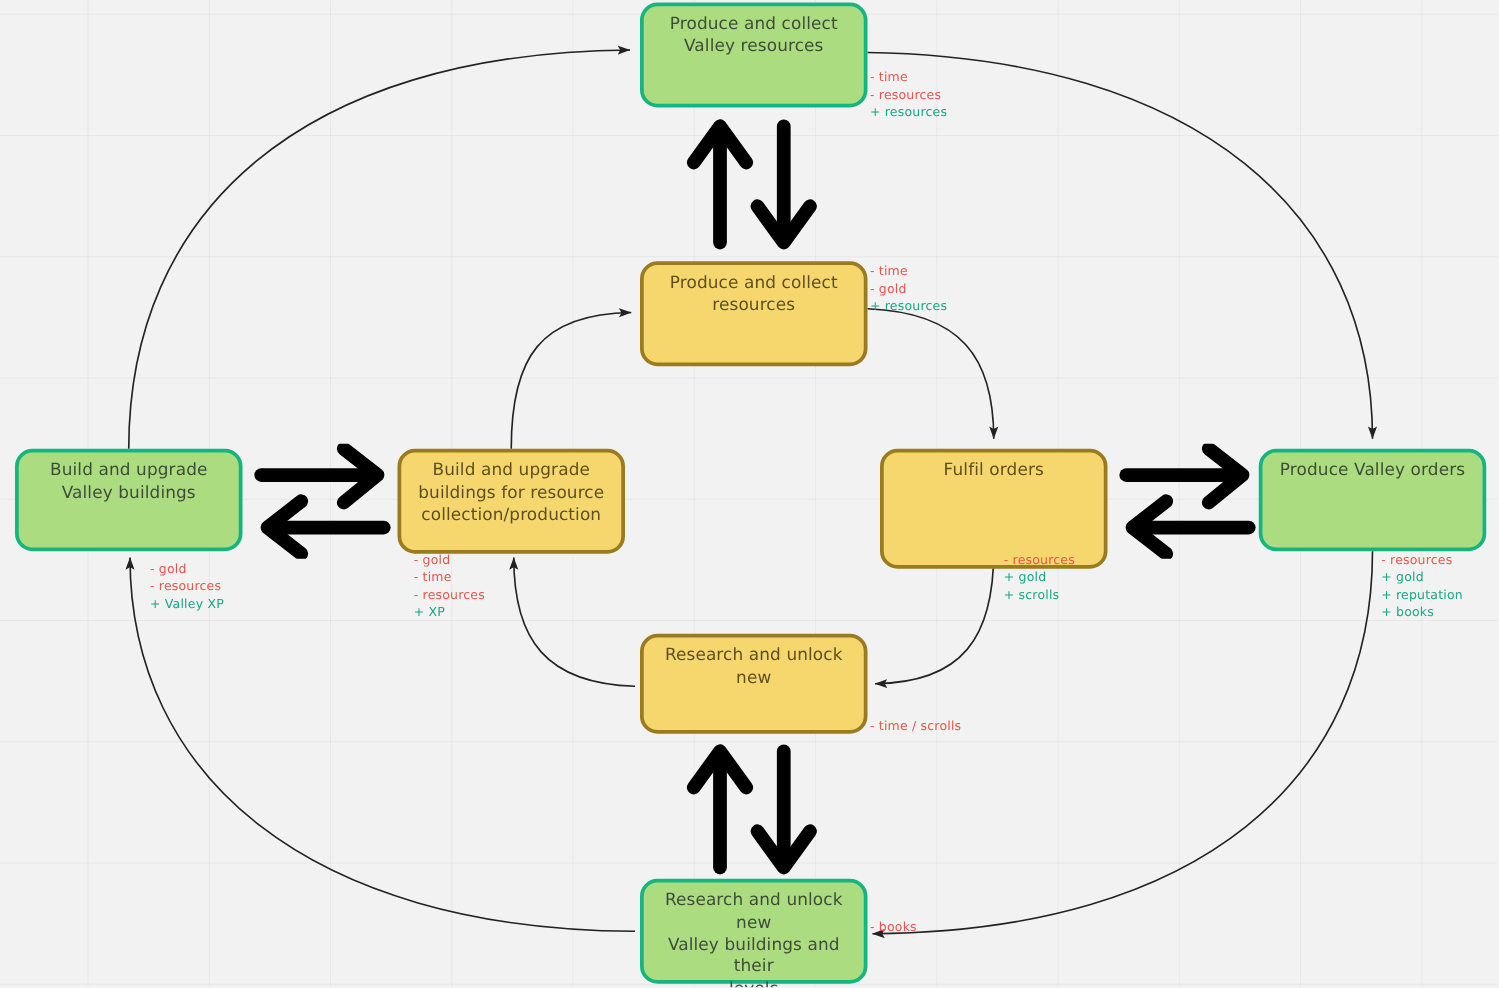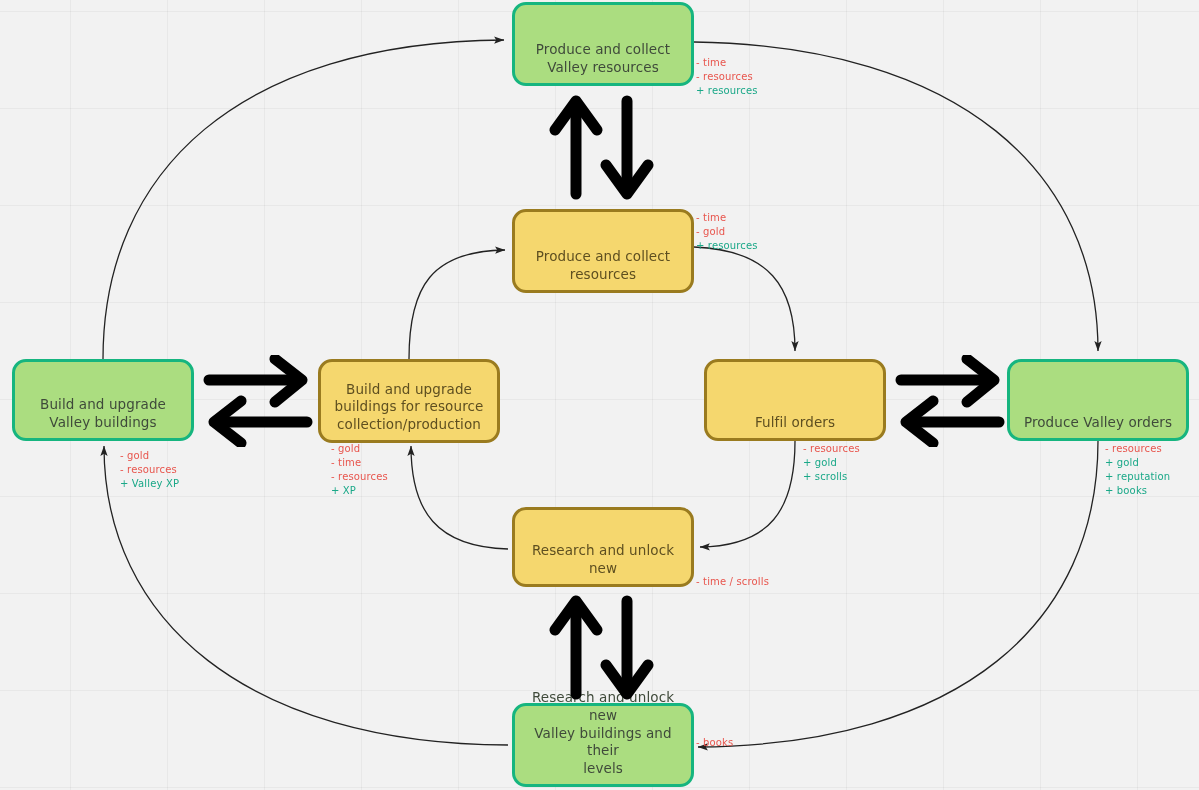--- a/index.html
+++ b/index.html
@@ -24,21 +24,21 @@
     position: absolute;
     left: 0; top: 0;
     width: 1199px;
     height: 790px;
     pointer-events: none;
   }
   .node {
     position: absolute;
     box-sizing: border-box;
     display: flex;
-    align-items: flex-end;
+    align-items: flex-start;
     justify-content: center;
     text-align: center;
     border-radius: 14px;
     padding: 6px 10px;
     line-height: 1.32;
     font-size: 13.5px;
     letter-spacing: 0.1px;
   }
   .node.green {
     background: #abdd80;
@@ -117,21 +117,21 @@
   </div>
 
   <div class="node yellow" style="left:318px; top:359px; width:182px; height:84px;">
     <div>
       <span>Build and upgrade</span>
       <span>buildings for resource</span>
       <span>collection/production</span>
     </div>
   </div>
 
-  <div class="node yellow" style="left:704px; top:359px; width:182px; height:82px;">
+  <div class="node yellow" style="left:704px; top:359px; width:182px; height:96px;">
     <div>
       <span>Fulfil orders</span>
     </div>
   </div>
 
   <div class="node green" style="left:1007px; top:359px; width:182px; height:82px;">
     <div>
       <span>Produce Valley orders</span>
     </div>
   </div>

